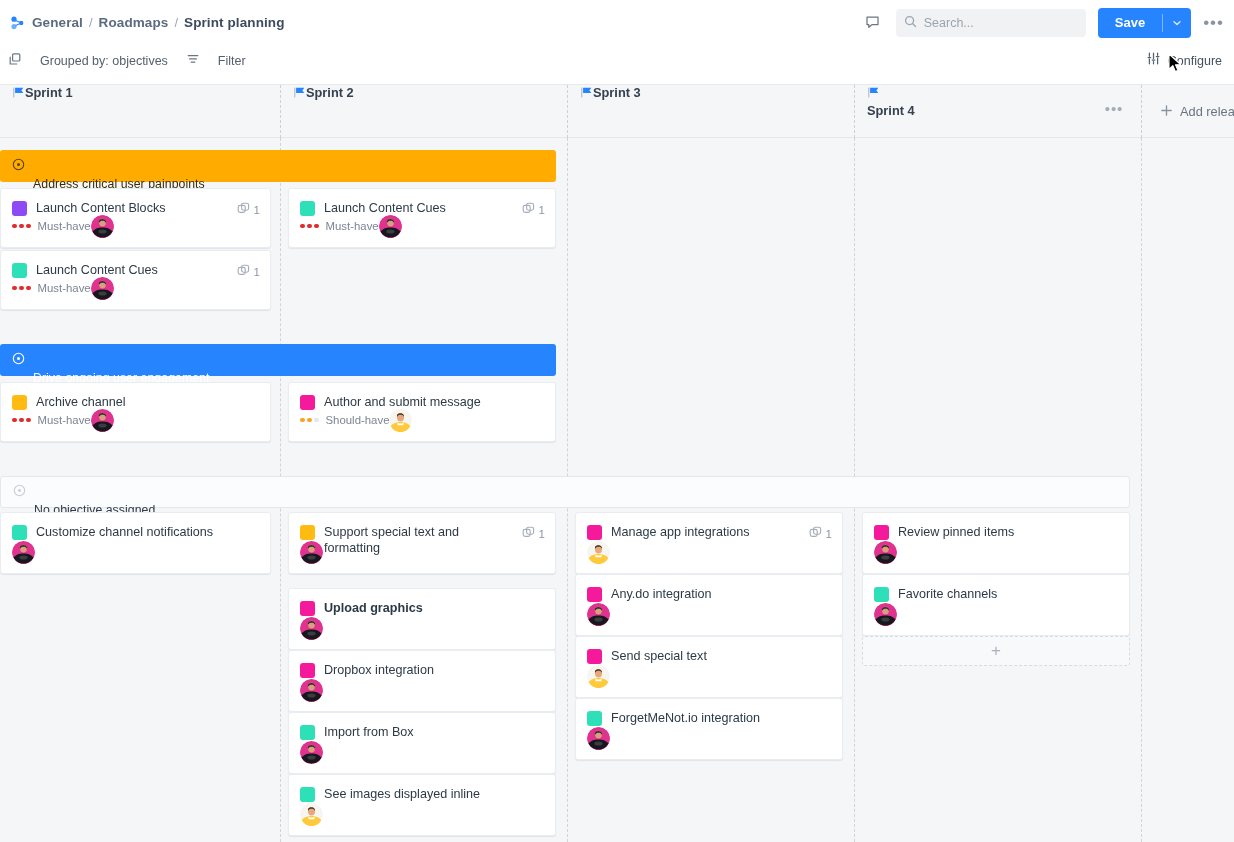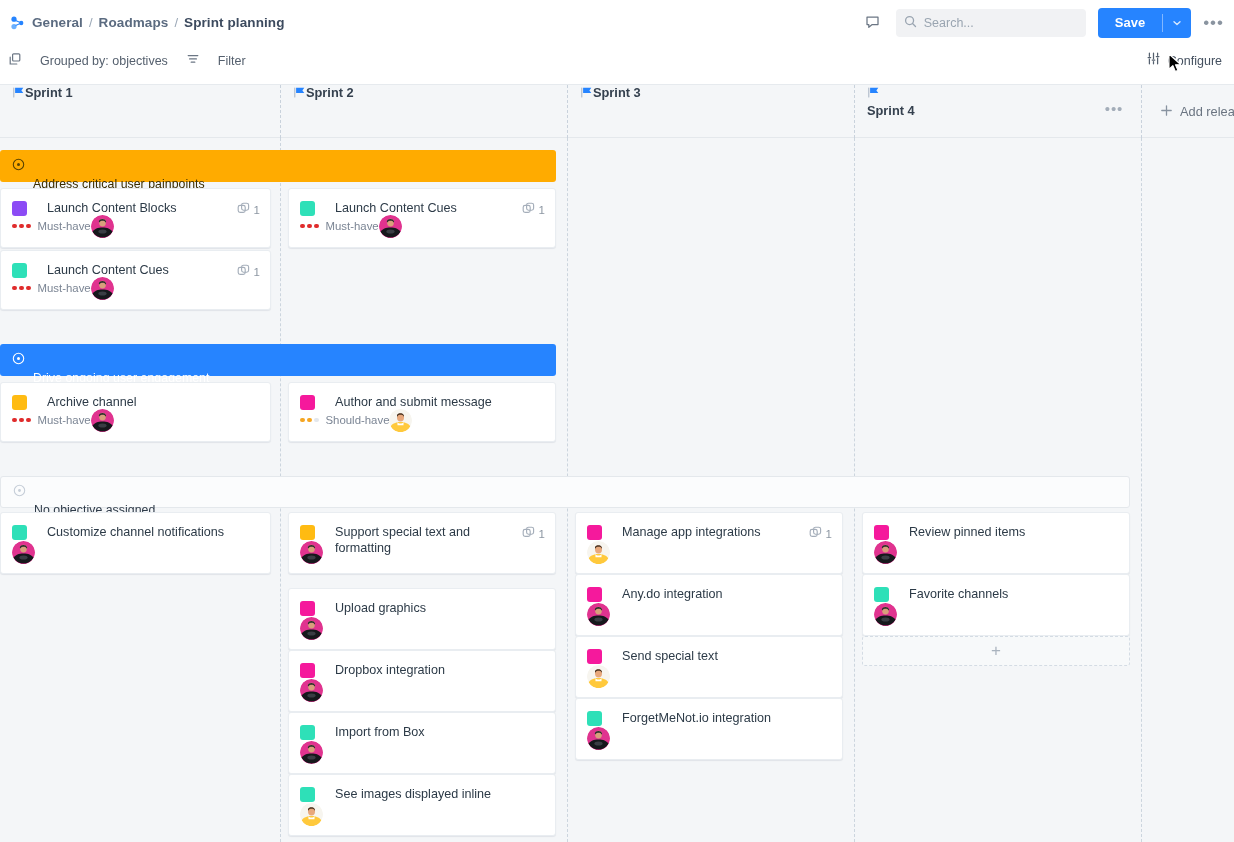--- a/index.html
+++ b/index.html
@@ -106,21 +106,21 @@
 
   .card {
     position: absolute;
     background: #ffffff; border-radius: 3px;
     border: 1px solid #e9edf1;
     box-shadow: 0 1px 1px rgba(9,30,66,.08);
   }
   .card-top { display: flex; align-items: flex-start; padding: 11px 10px 0 11px; }
   .swatch { width: 15px; height: 15px; border-radius: 3px; flex: 0 0 auto; margin-top: 1px; }
   .card-title {
-    font-size: 12.6px; color: #2c3a47; margin-left: 20px; line-height: 16px;
+    font-size: 12.6px; color: #2c3a47; margin-left: 9px; line-height: 16px;
     flex: 1 1 auto; padding-right: 21px;
   }
   .copies { display: flex; align-items: center; gap: 4px; flex: 0 0 auto; margin-top: 1px; }
   .copies .n { font-size: 11.5px; color: #8d97a3; }
   .card-bottom {
     position: absolute; left: 11px; right: 10px; bottom: 9px;
     display: flex; align-items: center; justify-content: flex-start; height: 24px;
   }
   .prio { display: flex; align-items: center; gap: 7px; }
   .prio .dots { display: flex; gap: 2.5px; }
@@ -470,21 +470,21 @@
           <svg width="23" height="23" viewBox="0 0 23 23">
     <circle cx="11.5" cy="11.5" r="11.5" fill="#e0338f"></circle>
     <path d="M1.5 16.8a11.5 11.5 0 0 0 20 0c-1.6-3-5.5-4.4-10-4.4s-8.4 1.4-10 4.4z" fill="#16181c"></path>
     <ellipse cx="11.5" cy="7.6" rx="3.4" ry="3.9" fill="#d8a07c"></ellipse>
     <path d="M7.9 6.1c.7-2.8 6.4-2.9 7.2.4.2.9-.5 1.3-.8.5-.6-1.6-4.8-1.7-5.6.1-.3.8-1-.1-.8-1z" fill="#2b2b2b"></path>
     <ellipse cx="11.5" cy="16.6" rx="4.1" ry="2" fill="#3a3d44"></ellipse>
   </svg>
         </span>
        </div>
     </div>
-    <div class="card" style="left: 288px; top: 450px; width: 268px; height: 62px;">
+    <div class="card" style="left: 288px; top: 450px; width: 268px; height: 62px; font-weight: bold;">
       <div class="card-top">
          <span class="swatch" style="background:#f5199c"></span>
          <span class="card-title">Upload graphics</span>
 
        </div>
        <div class="card-bottom">
          <span></span>
          <span class="avatar">
           <svg width="23" height="23" viewBox="0 0 23 23">
     <circle cx="11.5" cy="11.5" r="11.5" fill="#e0338f"></circle>

